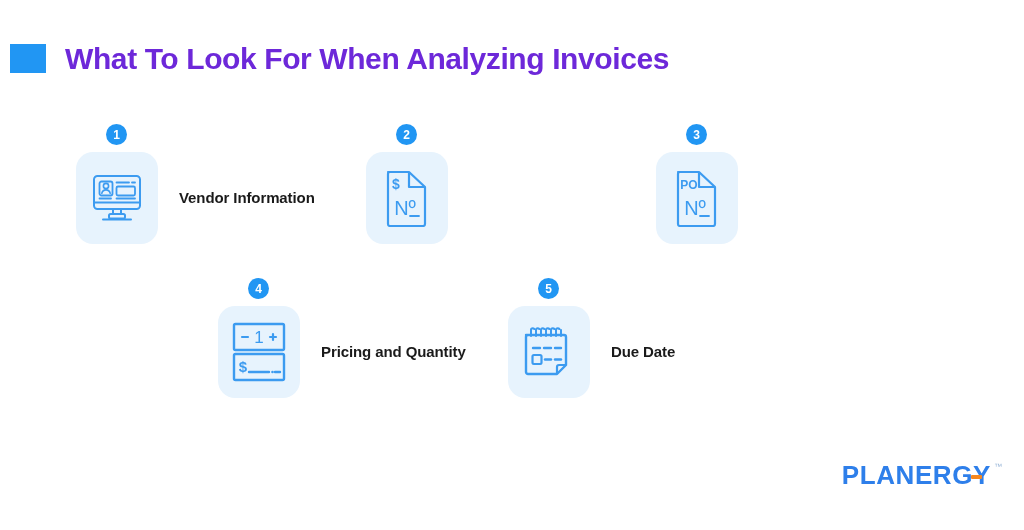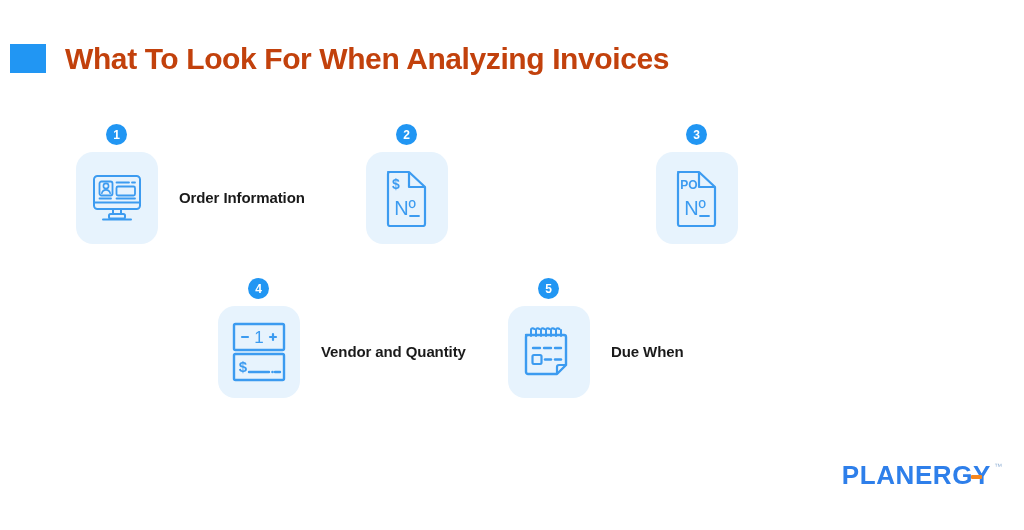--- a/index.html
+++ b/index.html
@@ -37,21 +37,21 @@
     height: 29px;
     background: #2196F3;
     margin-left: 10px;
     flex: 0 0 auto;
   }
   .page-title {
     margin-left: 19px;
     font-size: 30px;
     font-weight: bold;
     letter-spacing: -0.4px;
-    color: #c2410c;
+    color: #6d28d9;
     white-space: nowrap;
     line-height: 1.1;
   }
 
   
   .item {
     position: absolute;
     display: flex;
     align-items: center;
   }
@@ -165,21 +165,21 @@
           <rect x="25.5" y="13.5" width="18.5" height="9" rx="1.5" stroke="#3C9BF0" stroke-width="1.8"></rect>
           <line x1="8.5" y1="25.5" x2="20" y2="25.5" stroke="#3C9BF0" stroke-width="1.8" stroke-linecap="round"></line>
           <line x1="25.5" y1="25.5" x2="44" y2="25.5" stroke="#3C9BF0" stroke-width="1.8" stroke-linecap="round"></line>
           <path d="M22 36v5" stroke="#3C9BF0" stroke-width="2"></path>
           <path d="M30 36v5" stroke="#3C9BF0" stroke-width="2"></path>
           <rect x="18" y="41" width="16" height="4.5" rx="1.6" stroke="#3C9BF0" stroke-width="2"></rect>
           <line x1="12" y1="46.5" x2="40" y2="46.5" stroke="#3C9BF0" stroke-width="2" stroke-linecap="round"></line>
         </svg>
       </span>
     </div>
-    <div class="item-label">Order Information</div>
+    <div class="item-label">Vendor Information</div>
   </div>
 
   <div class="item" id="item-2">
     <div class="icon-card">
       <div class="badge">2</div>
       <span>
         <svg width="46" height="58" viewBox="0 0 46 58" fill="none">
           <path d="M4 3h21l16 15v37a2 2 0 0 1-2 2H6a2 2 0 0 1-2-2V5a2 2 0 0 1 2-2z" stroke="#3C9BF0" stroke-width="2.2" stroke-linejoin="round"></path>
           <path d="M25 3v15h16" stroke="#3C9BF0" stroke-width="2.2" stroke-linejoin="round"></path>
           <text x="12" y="20" font-family="Liberation Sans, sans-serif" font-size="14" font-weight="bold" fill="#3C9BF0" text-anchor="middle">$</text>
@@ -216,21 +216,21 @@
           <line x1="39" y1="16" x2="45" y2="16" stroke="#3C9BF0" stroke-width="2.2" stroke-linecap="round"></line>
           <line x1="42" y1="13" x2="42" y2="19" stroke="#3C9BF0" stroke-width="2.2" stroke-linecap="round"></line>
           <rect x="3" y="33" width="50" height="26" rx="1.5" stroke="#3C9BF0" stroke-width="2.4"></rect>
           <text x="12" y="51" font-family="Liberation Sans, sans-serif" font-size="15" font-weight="bold" fill="#3C9BF0" text-anchor="middle">$</text>
           <line x1="18" y1="51" x2="38" y2="51" stroke="#3C9BF0" stroke-width="2.4" stroke-linecap="round"></line>
           <circle cx="41.5" cy="51" r="1.3" fill="#3C9BF0"></circle>
           <line x1="44" y1="51" x2="49" y2="51" stroke="#3C9BF0" stroke-width="2.4" stroke-linecap="round"></line>
         </svg>
       </span>
     </div>
-    <div class="item-label">Vendor and Quantity</div>
+    <div class="item-label">Pricing and Quantity</div>
   </div>
 
   <div class="item" id="item-5">
     <div class="icon-card">
       <div class="badge">5</div>
       <span>
         <svg width="54" height="56" viewBox="0 0 54 56" fill="none">
           <path d="M4 11h38a2 2 0 0 1 2 2v28l-9 9H6a2 2 0 0 1-2-2V13a2 2 0 0 1 2-2z" stroke="#3C9BF0" stroke-width="2.4" stroke-linejoin="round"></path>
           <path d="M44 41h-7a2 2 0 0 0-2 2v7" stroke="#3C9BF0" stroke-width="2.2" stroke-linejoin="round"></path>
           <path d="M9 12V6" stroke="#3C9BF0" stroke-width="2" stroke-linecap="round"></path>
@@ -248,21 +248,21 @@
           <path d="M34 6a1.8 1.8 0 0 1 3.6 0" stroke="#3C9BF0" stroke-width="2"></path>
           <line x1="11" y1="24" x2="18" y2="24" stroke="#3C9BF0" stroke-width="2.4" stroke-linecap="round"></line>
           <line x1="22" y1="24" x2="29" y2="24" stroke="#3C9BF0" stroke-width="2.4" stroke-linecap="round"></line>
           <line x1="33" y1="24" x2="39" y2="24" stroke="#3C9BF0" stroke-width="2.4" stroke-linecap="round"></line>
           <rect x="10.5" y="31" width="9" height="9" rx="1.4" stroke="#3C9BF0" stroke-width="2.2"></rect>
           <line x1="23" y1="35.5" x2="29" y2="35.5" stroke="#3C9BF0" stroke-width="2.4" stroke-linecap="round"></line>
           <line x1="33" y1="35.5" x2="39" y2="35.5" stroke="#3C9BF0" stroke-width="2.4" stroke-linecap="round"></line>
         </svg>
       </span>
     </div>
-    <div class="item-label">Due When</div>
+    <div class="item-label">Due Date</div>
   </div>
 
   <div class="logo">
     <div class="logo-mark">PLANERGY</div>
     <div class="logo-g-bar"></div>
     <div class="logo-tm">™</div>
   </div>
 
 </div>
 

